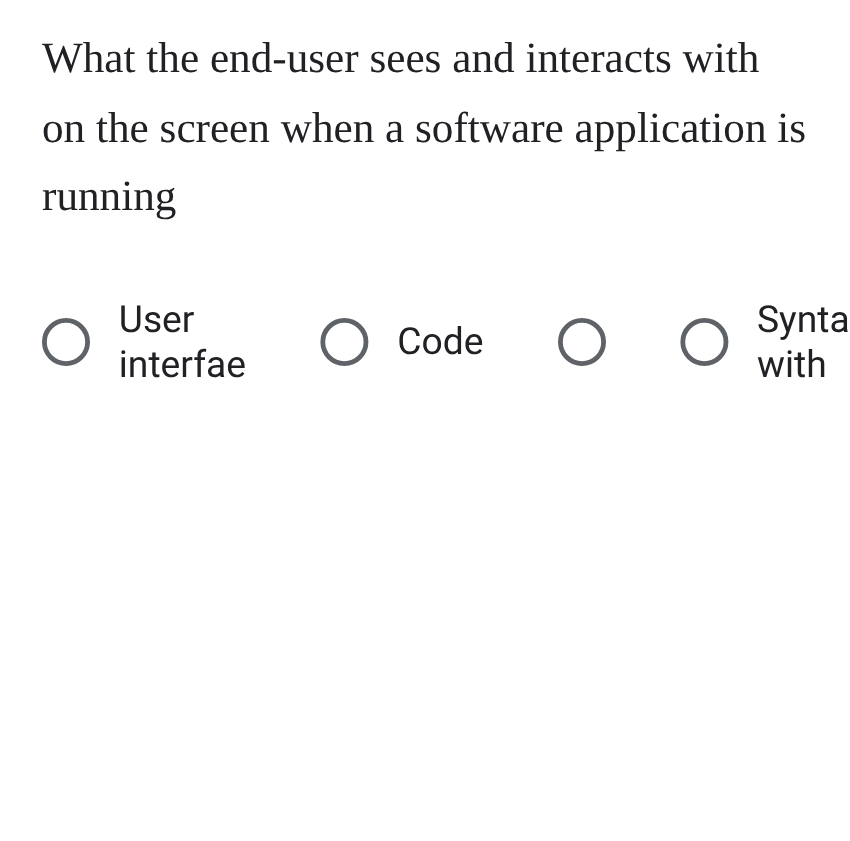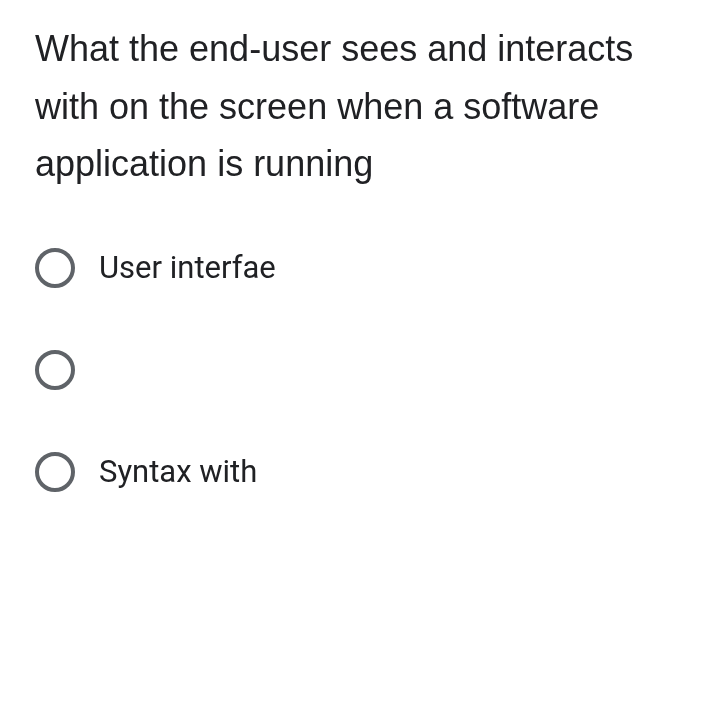--- a/index.html
+++ b/index.html
@@ -8,30 +8,29 @@
       box-sizing: border-box;
     }
     body {
       width: 708px;
       height: 701px;
       background: #ffffff;
       padding: 20px 35px;
       font-family: -apple-system, BlinkMacSystemFont, "Segoe UI", Roboto, sans-serif;
     }
     .question {
-      font-family: Liberation Sans, sans-serif;
+      font-family: Liberation Serif, serif;
       font-size: 36px;
       line-height: 1.6;
       color: #202124;
       margin-bottom: 55px;
       font-weight: 400;
     }
     .options {
       display: flex;
-      flex-direction: column;
       gap: 62px;
     }
     .option {
       display: flex;
       align-items: center;
       gap: 24px;
       cursor: pointer;
     }
     .radio {
       width: 40px;
@@ -51,18 +50,22 @@
 
 <div class="question">What the end-user sees and interacts with on the screen when a software application is running</div>
 
 <div class="options">
   <div class="option">
     <span class="radio"></span>
     <span class="option-label">User interfae</span>
   </div>
   <div class="option">
     <span class="radio"></span>
+    <span class="option-label">Code</span>
+  </div>
+  <div class="option">
+    <span class="radio"></span>
   </div>
   <div class="option">
     <span class="radio"></span>
     <span class="option-label">Syntax with</span>
   </div>
 </div>
 
 </body></html>

